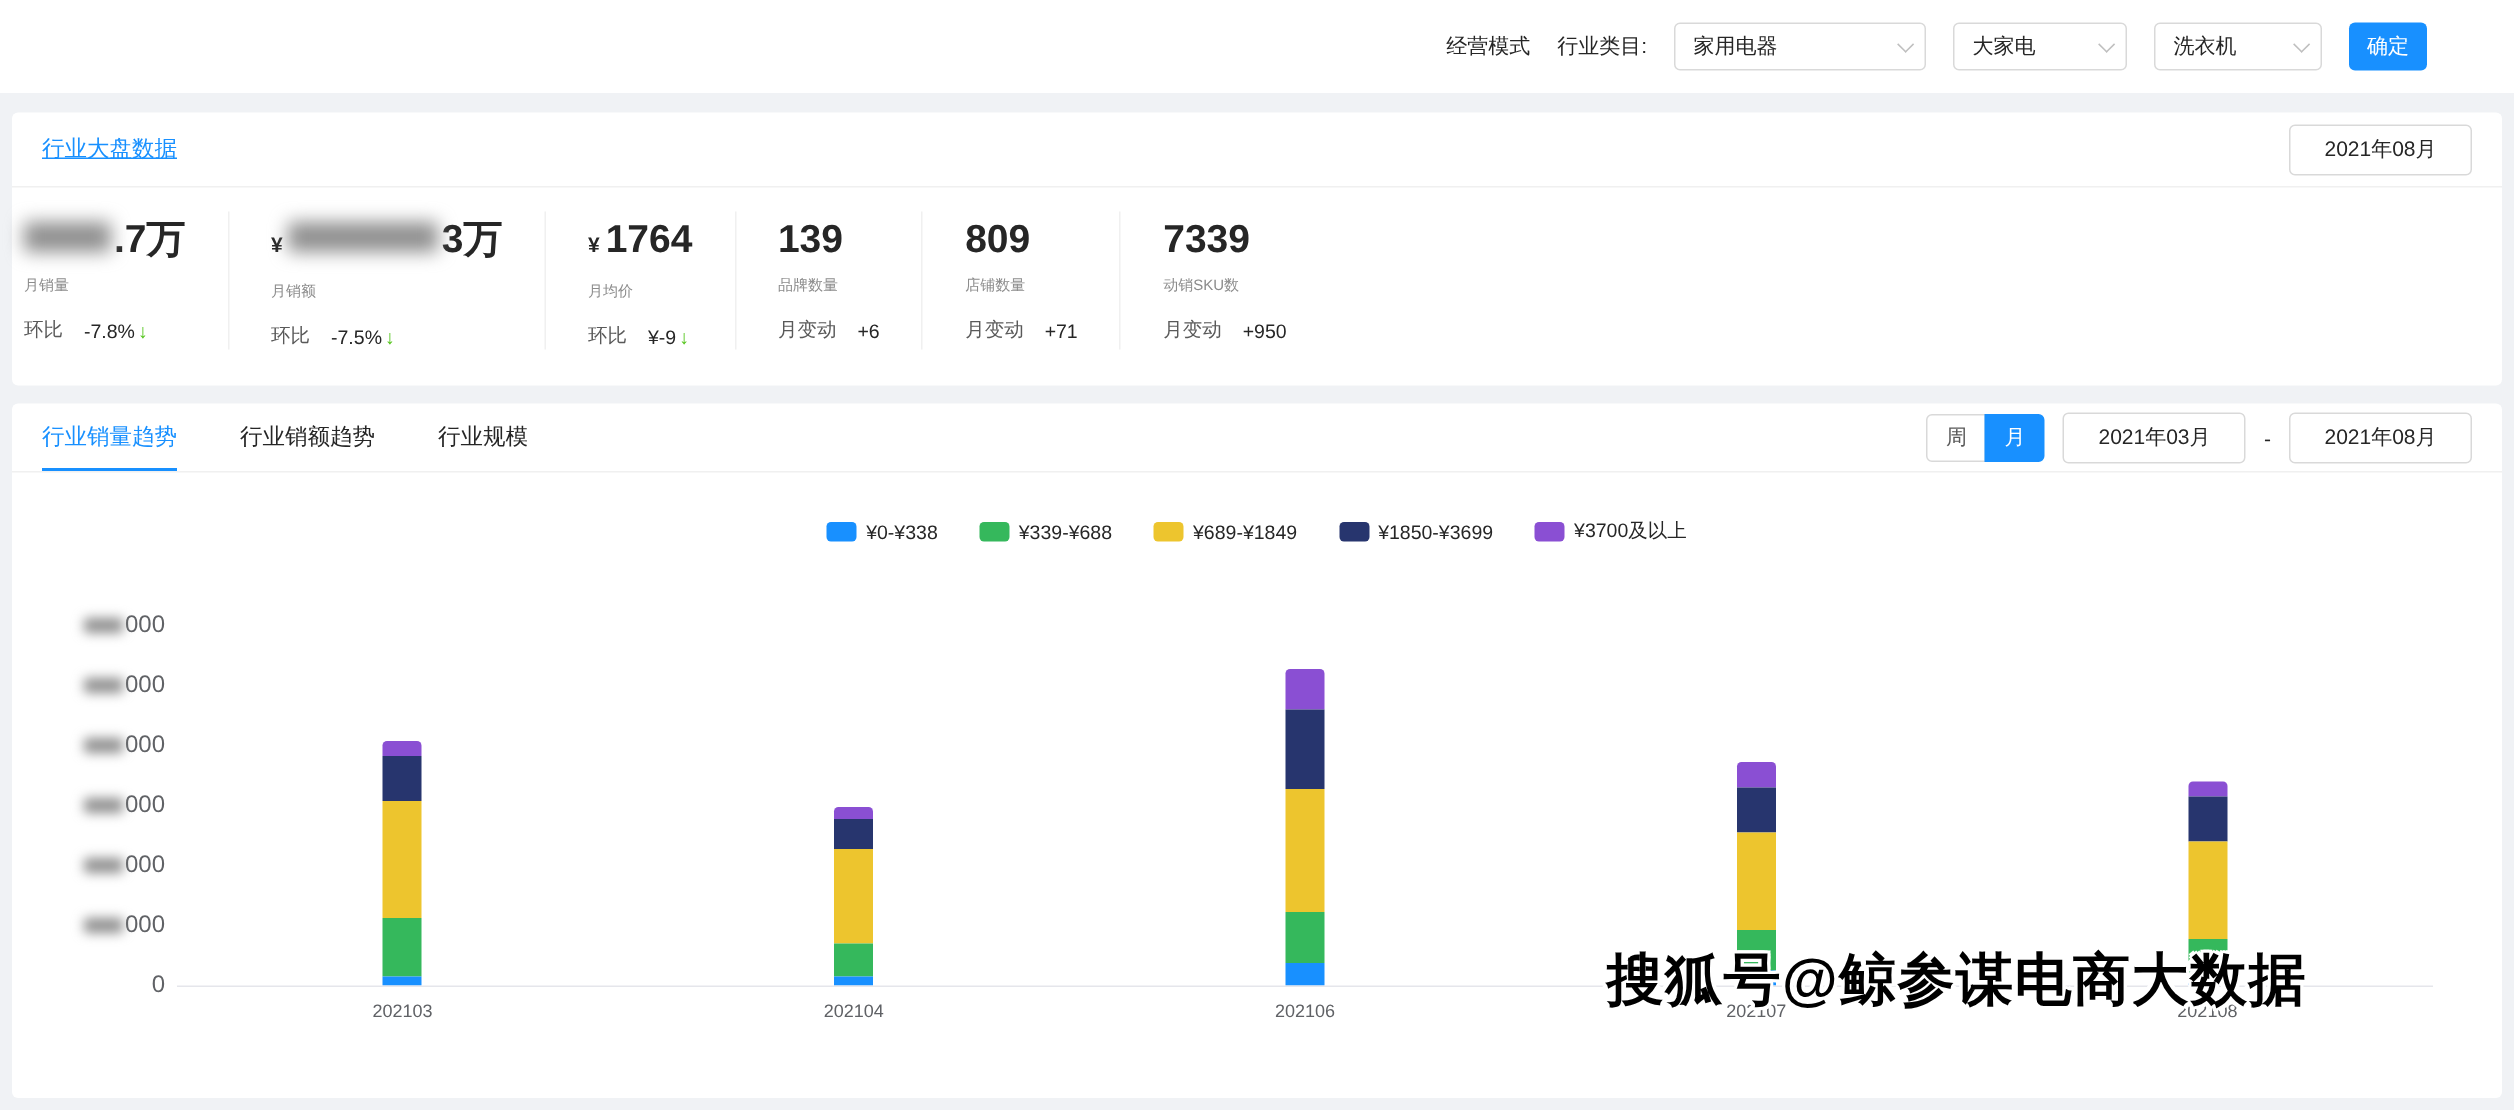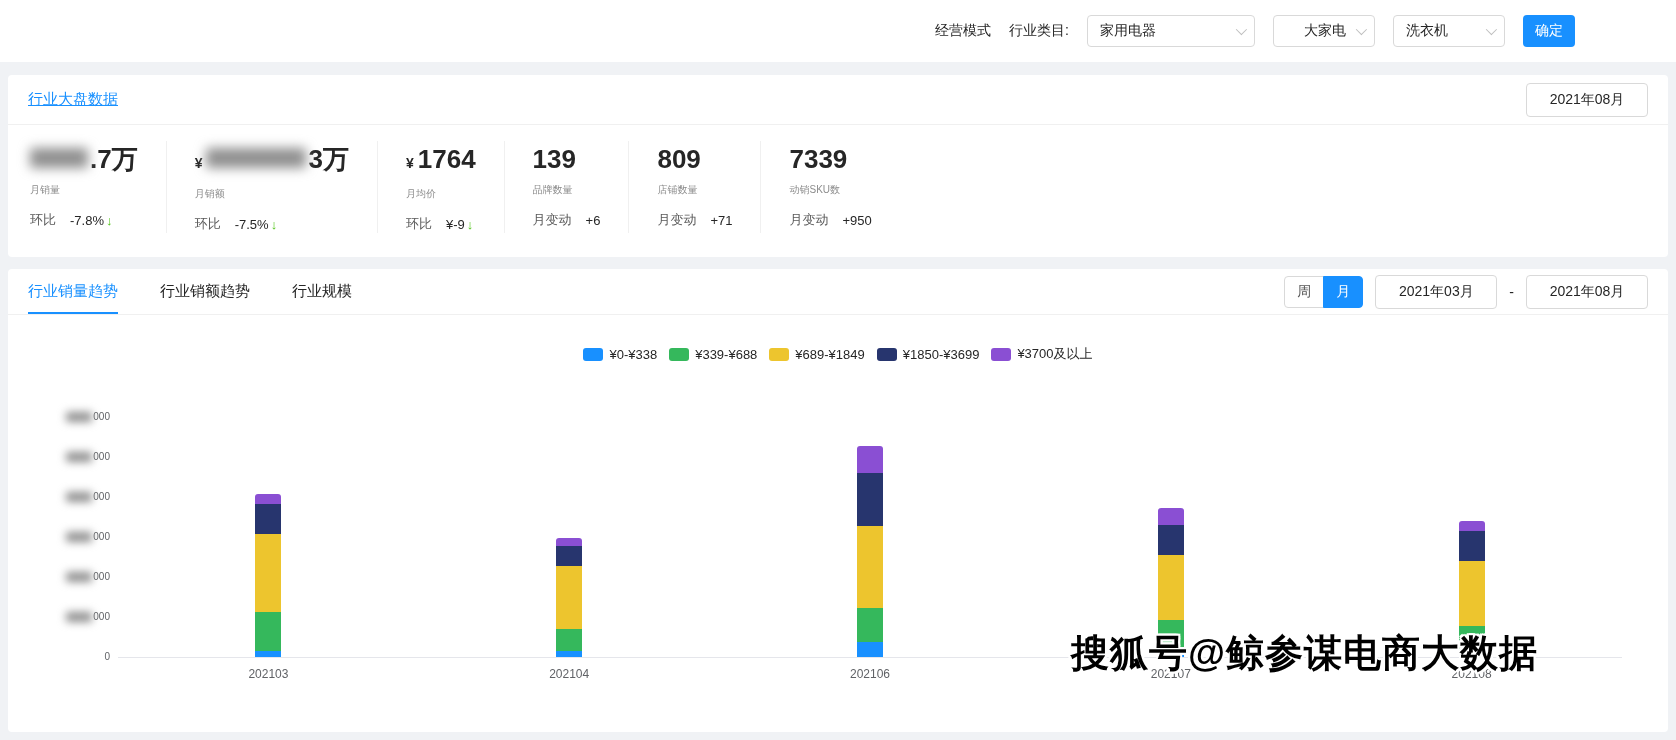--- a/index.html
+++ b/index.html
@@ -7,35 +7,35 @@
   body {
     background:#f0f2f5;
     font-family:"Liberation Sans","DejaVu Sans",sans-serif;
     color:#262626; overflow:hidden; position:relative;
   }
   .card { background:#fff; border-radius:4px; margin:0 8px; }
 
   
   .topbar {
     height:62px; background:#fff; display:flex; align-items:center;
-    justify-content:flex-end; padding-right:101px; gap:18px;
+    justify-content:flex-end; padding-right:58px; gap:18px;
   }
   .filter-label { font-size:14px; color:#262626; white-space:nowrap; }
   .select {
     height:32px; border:1px solid #d9d9d9; border-radius:4px; background:#fff;
     display:flex; align-items:center; justify-content:space-between;
     padding:0 10px 0 12px; font-size:14px; color:#262626; cursor:pointer;
   }
   .select .chev {
     width:8px; height:8px; border-right:1px solid #bfbfbf; border-bottom:1px solid #bfbfbf;
     transform:rotate(45deg) translateY(-2px); margin-left:10px; flex:none;
   }
   .sel-mode { width:200px; }
   .sel-cat  { width:168px; }
-  .sel-sub  { width:102px;justify-content:flex-end; }
+  .sel-sub  { width:116px; }
   .sel-leaf { width:112px; }
   .btn-primary {
     height:32px; width:52px; background:#1890ff; color:#fff; border:none;
     border-radius:4px; font-size:14px; cursor:pointer;
   }
 
   
   .card-overview { margin-top:13px; }
   .ov-header {
     height:50px; display:flex; align-items:center; justify-content:space-between;
@@ -44,21 +44,21 @@
   .link-title {
     color:#1890ff; font-size:15px; text-decoration:underline; cursor:pointer;
   }
   .date-box {
     height:34px; min-width:122px; border:1px solid #d9d9d9; border-radius:4px;
     display:flex; align-items:center; justify-content:center;
     font-size:14px; color:#262626; cursor:pointer; padding:0 14px;
   }
   .stats-row { display:flex; padding:16px 0 24px; }
   .stat { padding:0 28px; }
-  .stat:first-child { padding-left:22px; }
+  .stat:first-child { padding-left:8px; }
   .stat.divided { border-right:1px solid #f0f0f0; }
   .stat-value { font-size:26px; font-weight:700; color:#262626; line-height:36px; white-space:nowrap; }
   .stat-value .cur { font-size:14px; font-weight:700; margin-right:4px; }
   .stat-label { margin-top:6px; font-size:10px; color:#8c8c8c; }
   .stat-sub { margin-top:14px; font-size:13px; color:#262626; display:flex; align-items:center; }
   .stat-sub .sub-label { color:#595959; margin-right:14px; }
   .arrow-down { color:#52c41a; margin-left:2px; }
 
   .blur-block {
     display:inline-block; background:#8f8f8f; filter:blur(6px);
@@ -85,33 +85,33 @@
   .toggle-btn {
     width:40px; height:32px; border:1px solid #d9d9d9; background:#fff;
     font-size:14px; color:#595959; cursor:pointer;
   }
   .toggle-btn:first-child { border-radius:4px 0 0 4px; }
   .toggle-btn:last-child  { border-radius:0 4px 4px 0; margin-left:-1px; }
   .toggle-btn.active { background:#1890ff; border-color:#1890ff; color:#fff; }
   .range-sep { color:#262626; font-size:14px; }
 
   
-  .legend { margin-top:30px; display:flex; justify-content:center; gap:12px; }
+  .legend { margin-top:30px; display:flex; justify-content:center; gap:28px; }
   .legend-item { display:flex; align-items:center; gap:6px; font-size:13px; color:#262626; cursor:pointer; }
   .legend-swatch { width:20px; height:13px; border-radius:3px; }
 
   .chart-canvas { position:relative; height:300px; margin-top:28px; }
   .plot-area {
     position:absolute; left:110px; right:46px; top:14px; bottom:34px;
     display:flex;
   }
   .baseline { position:absolute; left:110px; right:46px; height:1px; background:#e5e6eb; }
   .y-tick {
     position:absolute; left:12px; width:90px; text-align:right;
-    font-size:10px; color:#606266; line-height:16px; white-space:nowrap;
+    font-size:16px; color:#606266; line-height:16px; white-space:nowrap;
   }
   .col {
     flex:1; position:relative; display:flex; align-items:flex-end; justify-content:center;
     height:100%;
     text-decoration:underline;
   }
   .bar { width:26px; display:flex; flex-direction:column-reverse; cursor:pointer; }
   .bar .seg:last-child { border-radius:3px 3px 0 0; }
   .x-label {
     position:absolute; bottom:-24px; width:100%; text-align:center;

